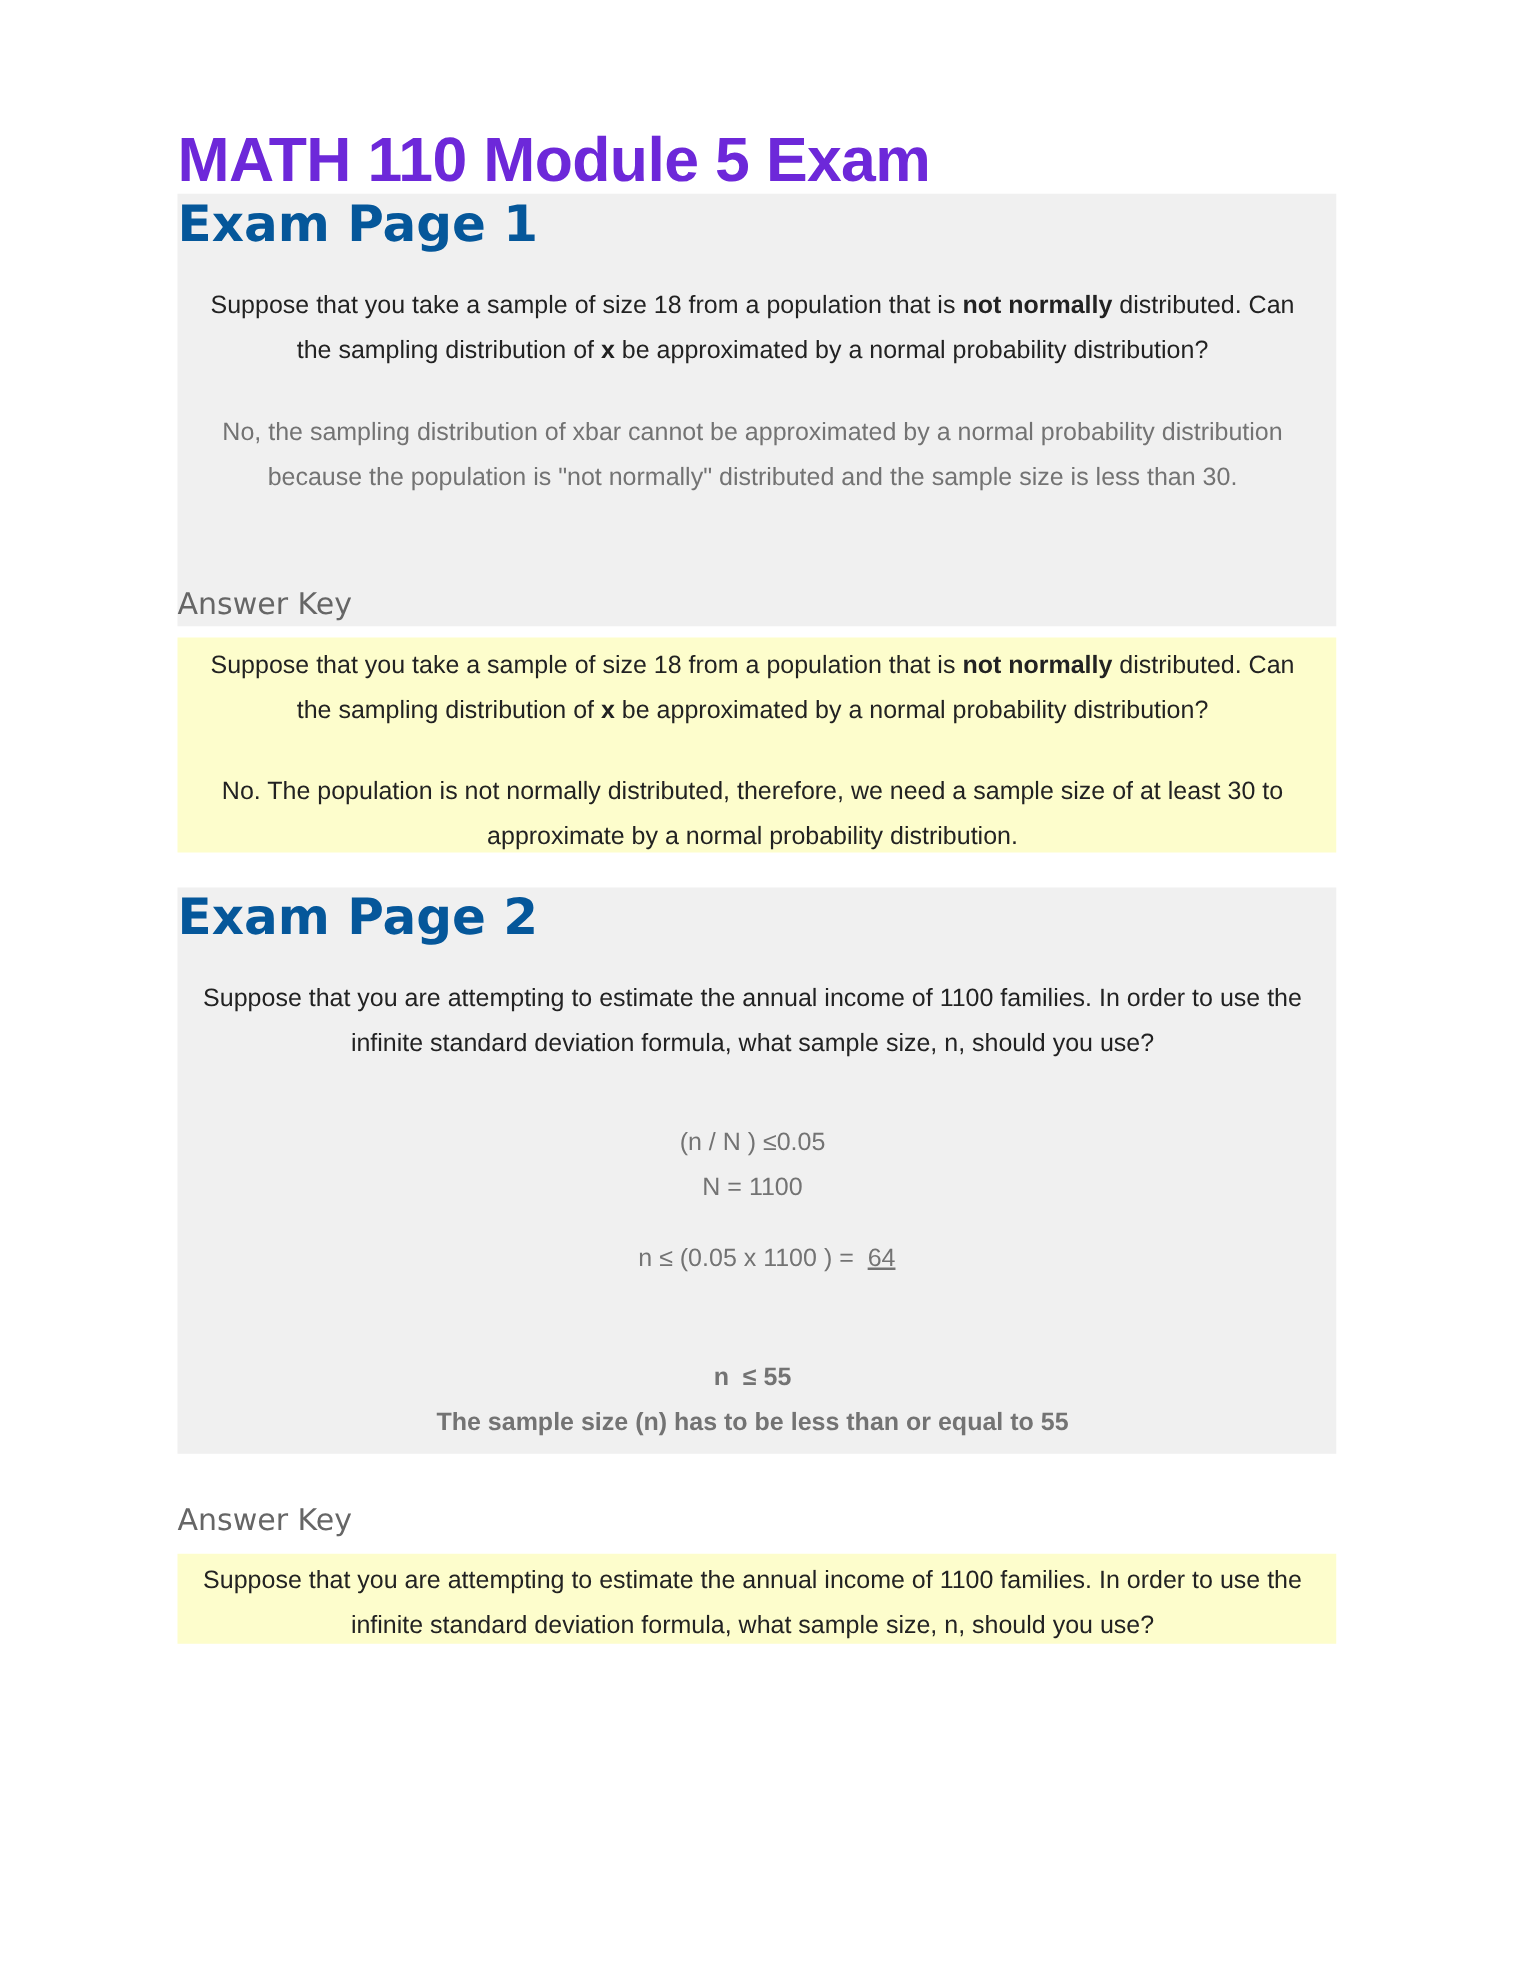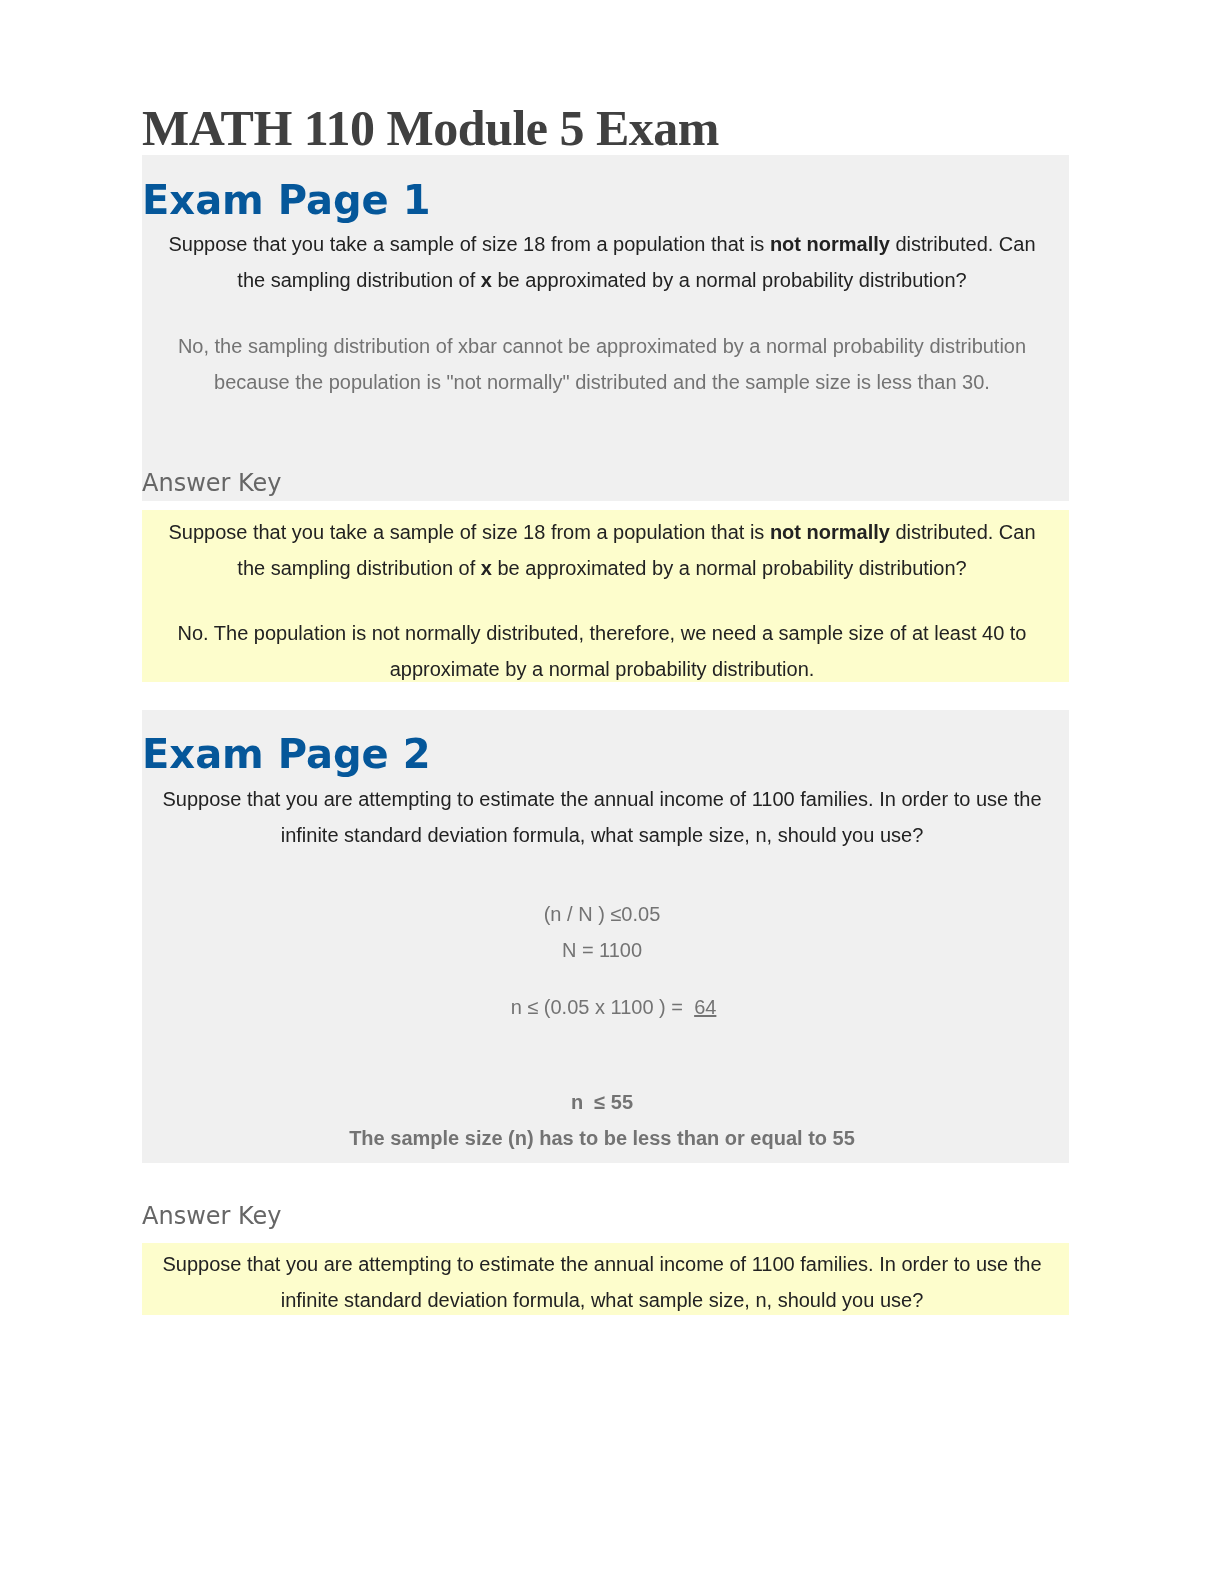--- a/index.html
+++ b/index.html
@@ -1,26 +1,26 @@
 <!DOCTYPE html>
 <html><head>
   <meta charset="utf-8">
   <style>
     html, body { margin: 0; padding: 0; background: #ffffff; }
     body { width: 1224px; height: 1584px; position: relative; font-family: "Liberation Sans", sans-serif; }
     .doc-title {
       position: absolute; left: 142px; top: 98px;
-      font-family: Liberation Serif, serif; font-weight: bold;
-      font-size: 50px; color: #404040; letter-spacing: -0.5px; line-height: 60px;
+      font-family: Liberation Sans, sans-serif; font-weight: bold;
+      font-size: 50px; color: #6d28d9; letter-spacing: -0.5px; line-height: 60px;
     }
     .gray-box { position: absolute; left: 142px; width: 927px; background: #f0f0f0; }
     .yellow-box { position: absolute; left: 142px; width: 927px; background: #fdfdcc; }
     .page-heading {
       position: absolute; left: 0; font-family: "DejaVu Sans", sans-serif; font-weight: bold;
-      font-size: 40px; color: #05579a; line-height: 48px; margin-top: 20px;
+      font-size: 40px; color: #05579a; line-height: 48px;
     }
     .answer-key-heading {
       position: absolute; left: 0; font-family: "DejaVu Sans", sans-serif; font-weight: normal;
       font-size: 24px; color: #666666; line-height: 30px;
     }
     .para {
       position: absolute; left: 0; width: 920px;
       font-family: "Liberation Sans", sans-serif; font-size: 20px; line-height: 35.5px; color: #222222;
     }
     .blue { color: #737373; }
@@ -54,21 +54,21 @@
 <section class="yellow-box" style="top:510px; height:172px;">
   <div class="para" style="top:5px;">
     <span class="line">
       <span>Suppose that you take a sample of size 18 from a population that is </span><span class="bold">not normally</span><span> distributed. Can</span>
     </span>
     <span class="line">
       <span>the sampling distribution of </span><span class="xbar">x</span><span> be approximated by a normal probability distribution?</span>
     </span>
   </div>
   <div class="para" style="top:106px;">
-    <span class="line">No. The population is not normally distributed, therefore, we need a sample size of at least 40 to</span>
+    <span class="line">No. The population is not normally distributed, therefore, we need a sample size of at least 30 to</span>
     <span class="line">approximate by a normal probability distribution.</span>
   </div>
 </section>
 
 <section class="gray-box" style="top:710px; height:453px;">
   <div class="page-heading" style="top:0px;">Exam Page 2</div>
   <div class="para" style="top:72px;">
     <span class="line">Suppose that you are attempting to estimate the annual income of 1100 families. In order to use the</span>
     <span class="line">infinite standard deviation formula, what sample size, n, should you use?</span>
   </div>

